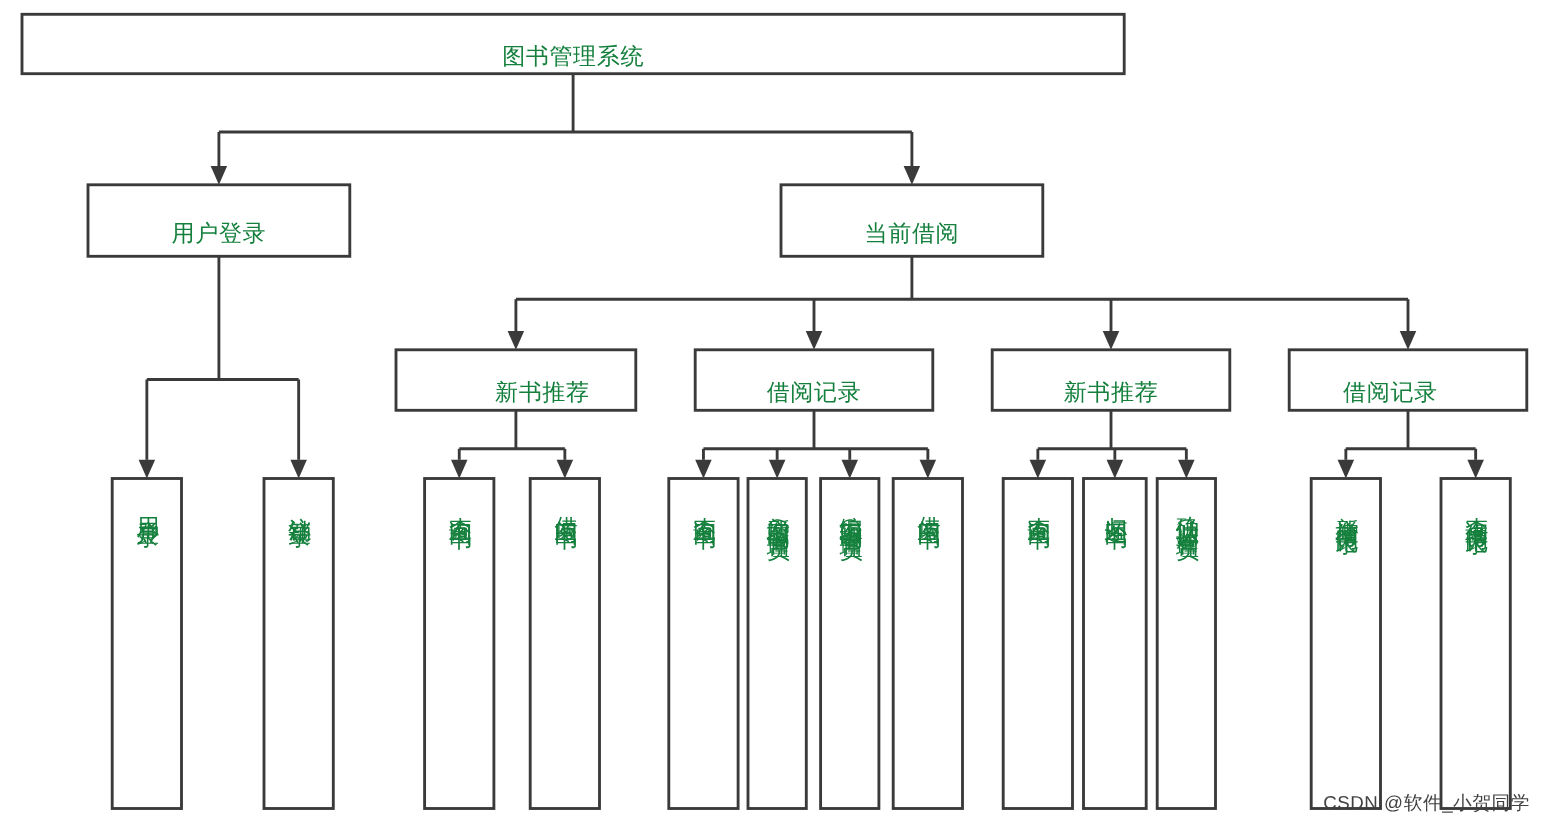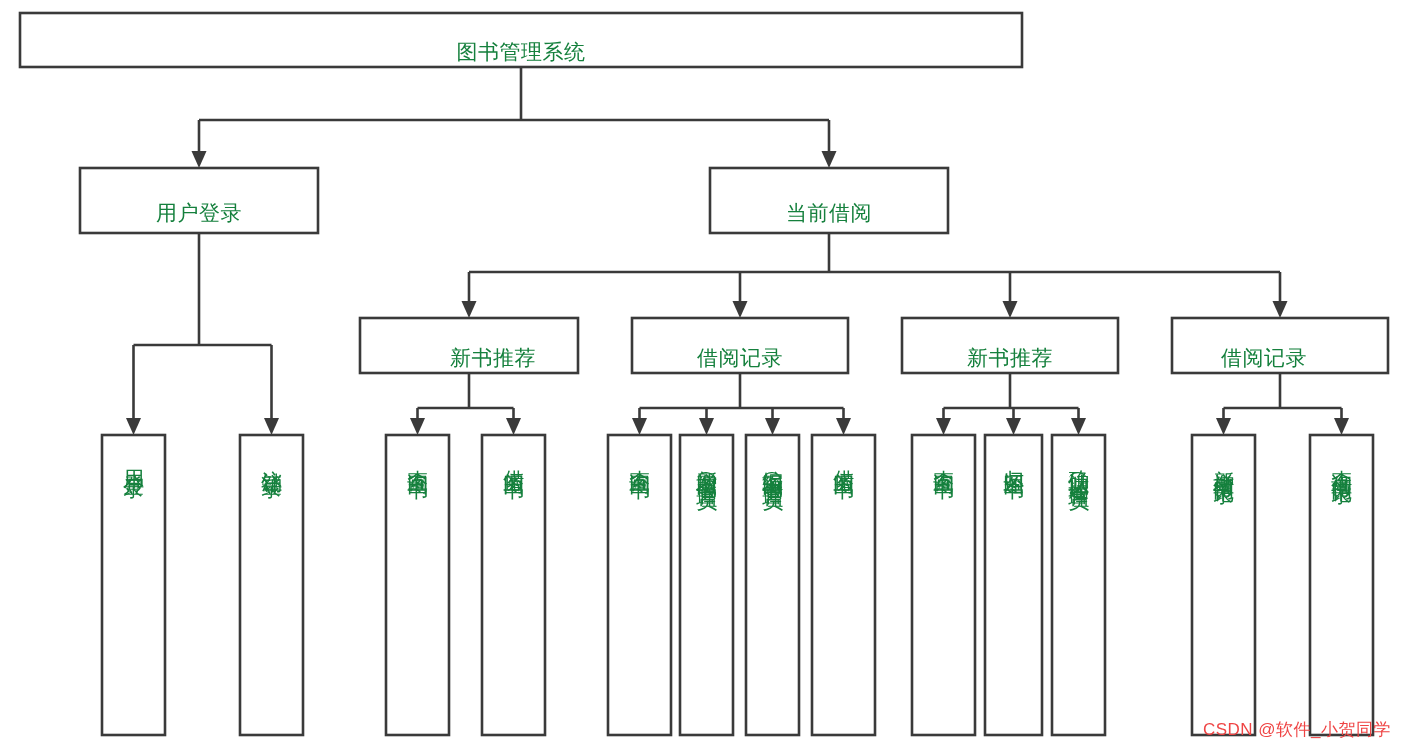--- a/index.html
+++ b/index.html
@@ -61,21 +61,21 @@
     letter-spacing: 3px;
     line-height: 1.25;
     justify-content: flex-start;
     padding-top: 6px;
   }
   .watermark {
     position: absolute;
     right: 14px;
     bottom: 6px;
     font-size: 17px;
-    color: #ef4444;
+    color: #404040;
     font-family: "Liberation Sans", "DejaVu Sans", sans-serif;
     letter-spacing: 0.5px;
     white-space: nowrap;
     pointer-events: none;
   }
 </style>
 </head>
 <body>
 
 <div id="diagram-root">

